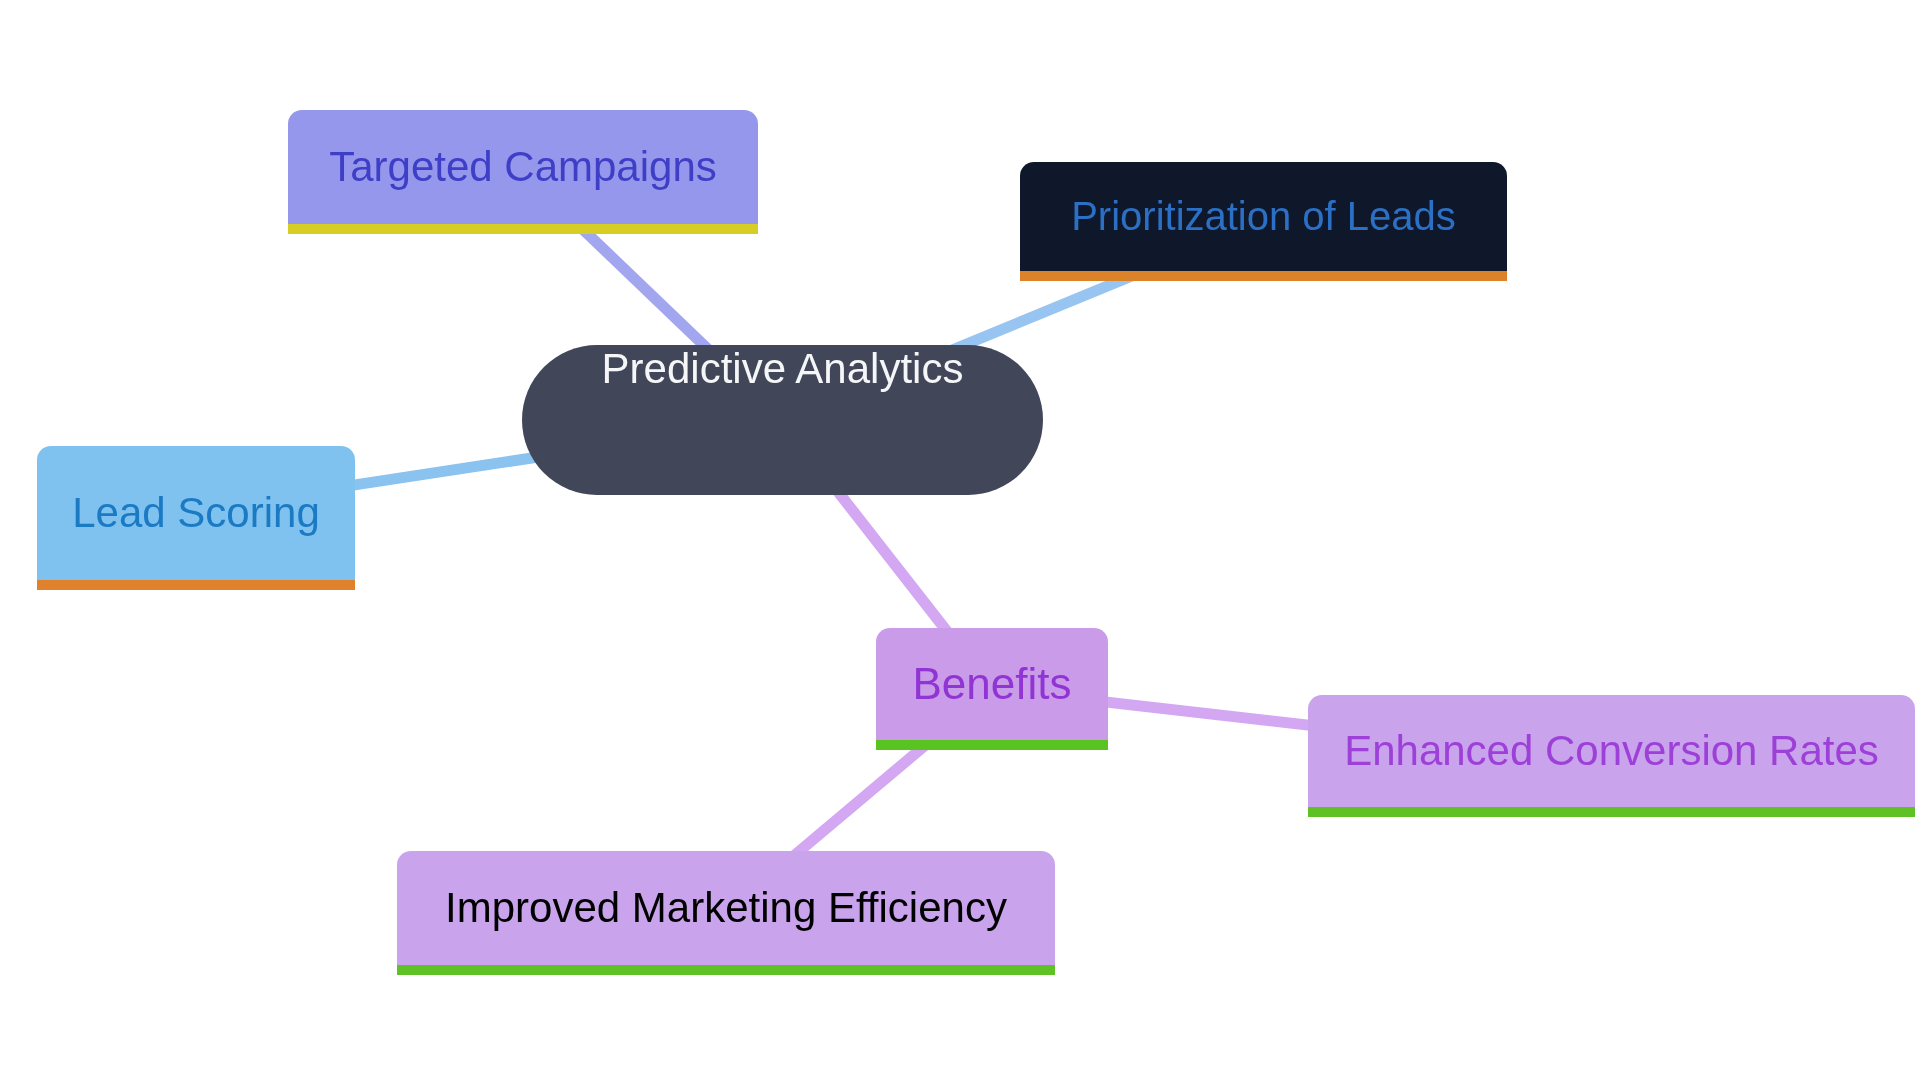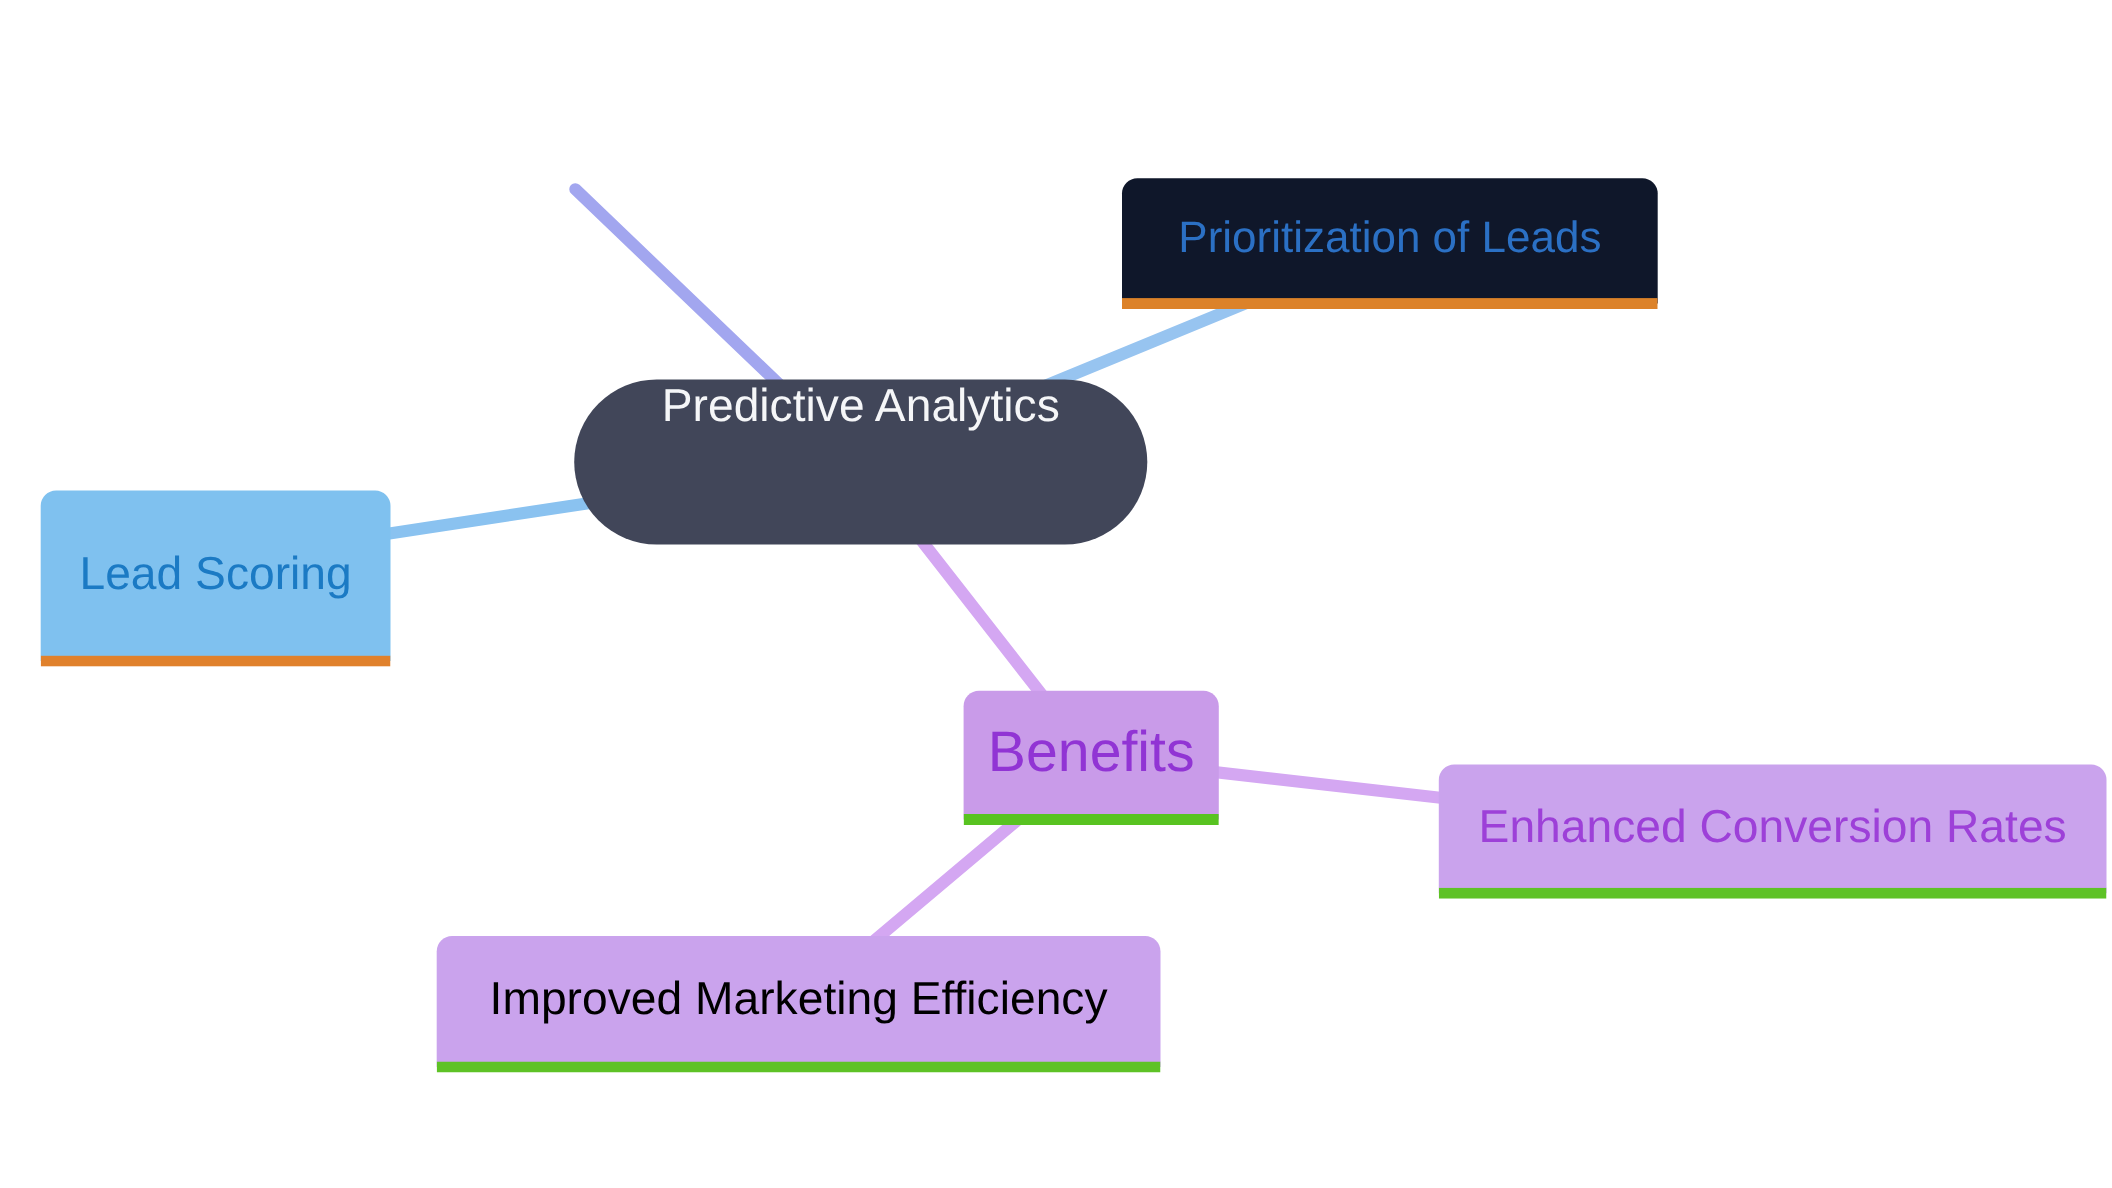--- a/index.html
+++ b/index.html
@@ -51,27 +51,27 @@
     left: 288px; top: 110px; width: 470px; height: 124px;
     background: #9597ec; color: #3e3ec6; font-size: 42px;
     border-bottom: 10px solid #d6ce25;
   }
   .node-prioritization-of-leads {
     left: 1020px; top: 162px; width: 487px; height: 119px;
     background: #0f172a; color: #2b70c4; font-size: 40px;
     border-bottom: 10px solid #dc8229;
   }
   .node-lead-scoring {
-    left: 37px; top: 446px; width: 318px; height: 160px;
+    left: 37px; top: 446px; width: 318px; height: 144px;
     background: #7fc1ef; color: #1b7ac4; font-size: 42px;
     border-bottom: 10px solid #e0812c;
   }
   .node-benefits {
     left: 876px; top: 628px; width: 232px; height: 122px;
-    background: #c99be9; color: #9134d4; font-size: 52px;
+    background: #c99be9; color: #9134d4; font-size: 44px;
     border-bottom: 10px solid #58c321;
   }
   .node-enhanced-conversion-rates {
     left: 1276px; top: 695px; width: 607px; height: 122px;
     background: #caa3ed; color: #9d40d8; font-size: 42px;
     border-bottom: 10px solid #5ec226;
     margin-left: 32px;
   }
   .node-improved-marketing-efficiency {
     left: 397px; top: 851px; width: 658px; height: 124px;
@@ -86,20 +86,23 @@
 
   <svg class="edges" width="1920" height="1080" viewBox="0 0 1920 1080">
     <line x1="523" y1="172" x2="782" y2="420" stroke="#a2a6ef" stroke-width="11" stroke-linecap="round"></line>
     <line x1="1263" y1="222" x2="782" y2="420" stroke="#97c4f0" stroke-width="11" stroke-linecap="round"></line>
     <line x1="196" y1="509" x2="782" y2="420" stroke="#8ac2f0" stroke-width="11" stroke-linecap="round"></line>
     <line x1="782" y1="420" x2="992" y2="689" stroke="#d4a7f2" stroke-width="11" stroke-linecap="round"></line>
     <line x1="992" y1="689" x2="1579" y2="756" stroke="#d4a7f2" stroke-width="11" stroke-linecap="round"></line>
     <line x1="992" y1="689" x2="726" y2="913" stroke="#d4a7f2" stroke-width="11" stroke-linecap="round"></line>
   </svg>
 
+  <div class="node node-targeted-campaigns">
+    <span>Targeted Campaigns</span>
+  </div>
 
   <div class="node node-prioritization-of-leads">
     <span>Prioritization of Leads</span>
   </div>
 
   <div class="node-central">
     <span>Predictive Analytics</span>
   </div>
 
   <div class="node node-lead-scoring">

